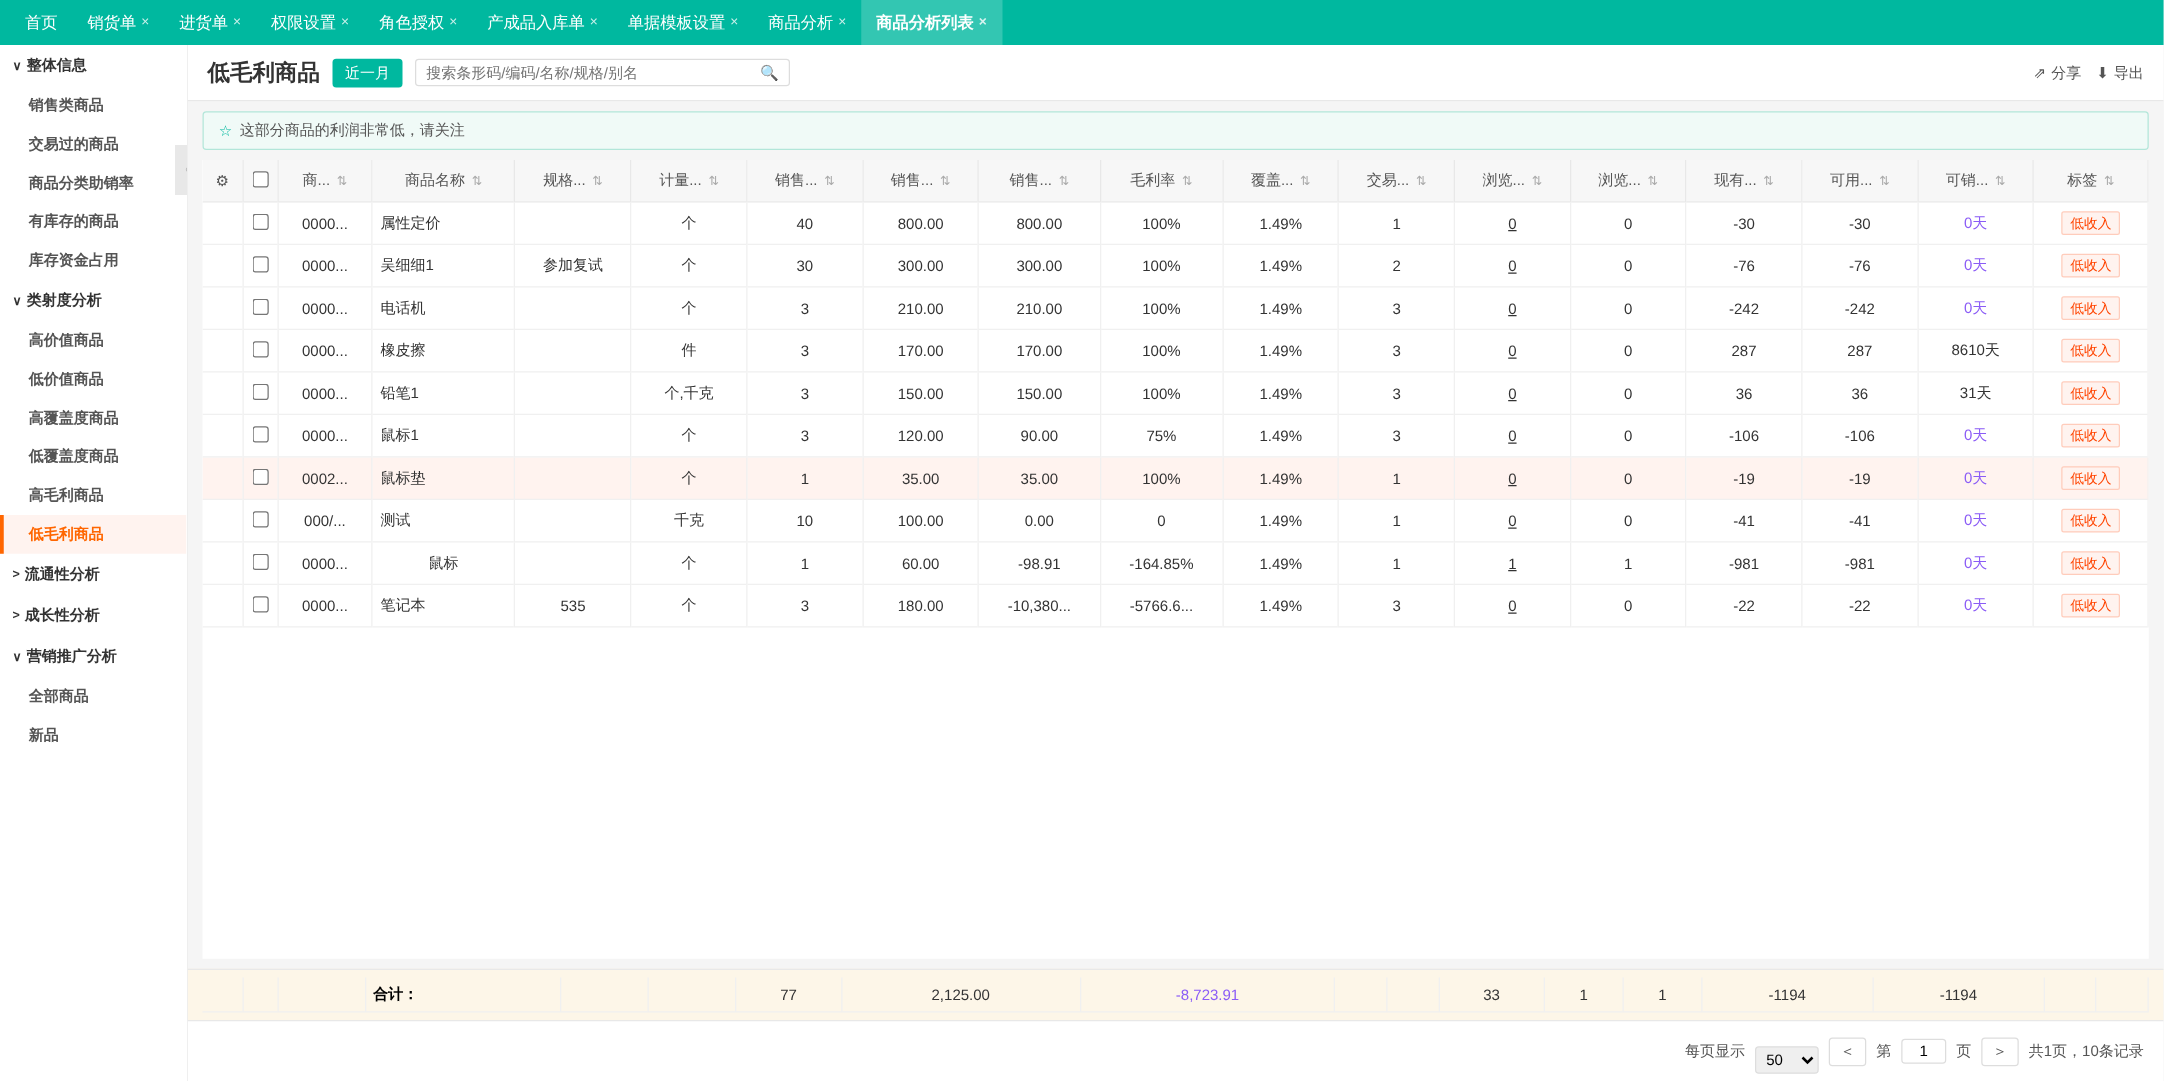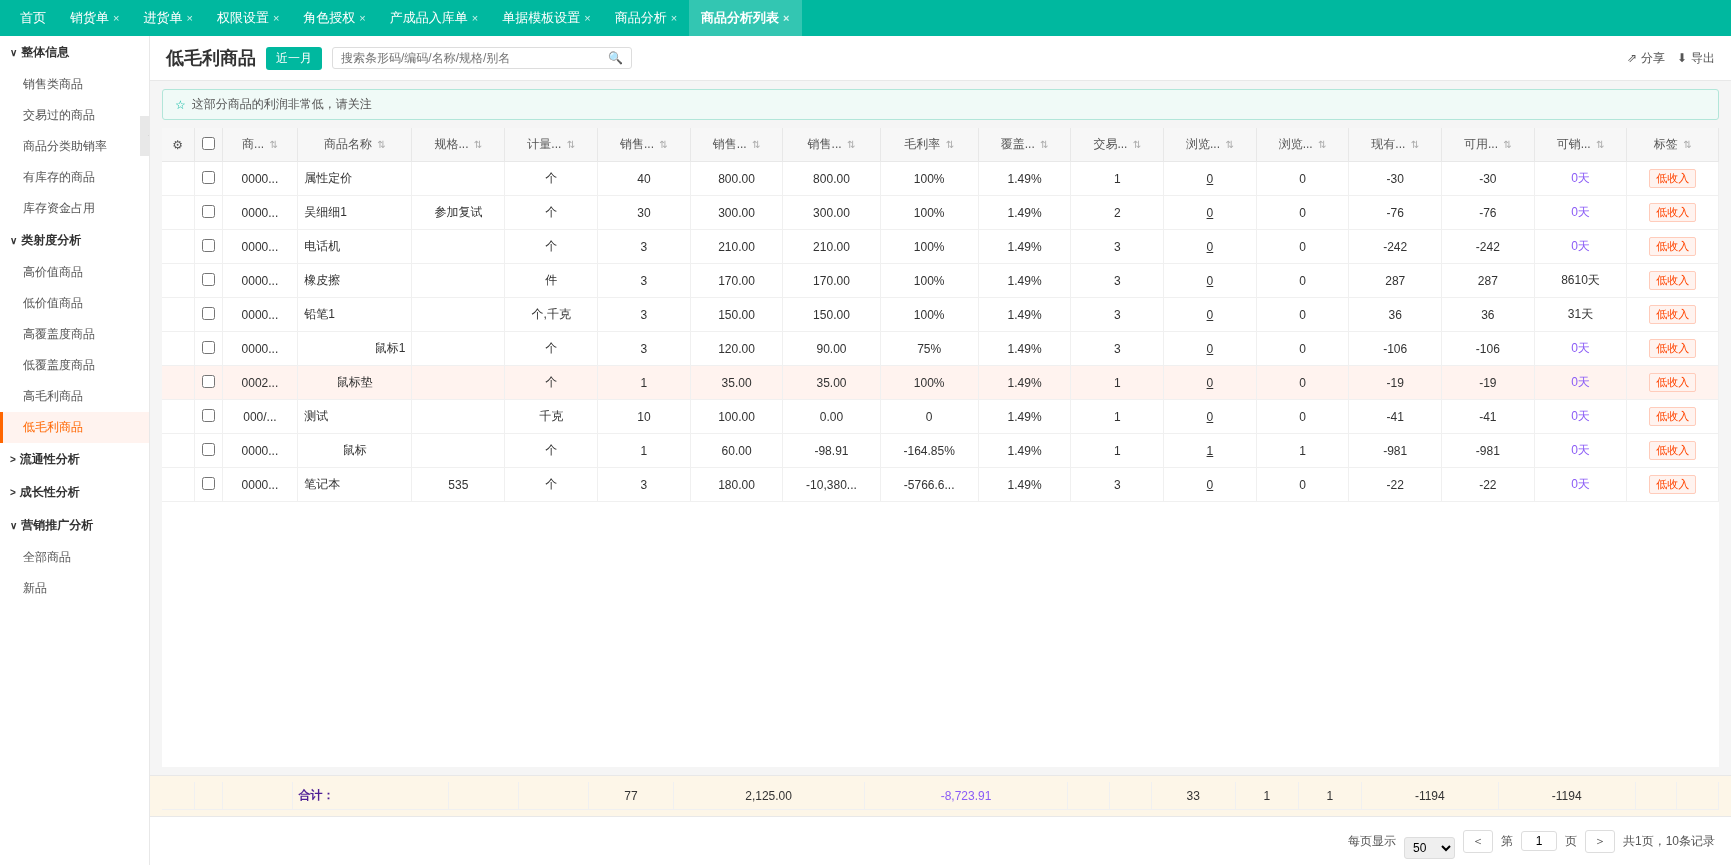--- a/index.html
+++ b/index.html
@@ -46,20 +46,21 @@
       cursor: pointer;
       font-weight: bold;
     }
     .sidebar-group-header .arrow { margin-right: 4px; font-size: 10px; }
     .sidebar-item {
       padding: 7px 10px 7px 20px;
       font-size: 12px;
       color: #555;
       cursor: pointer;
       border-left: 3px solid transparent;
+      font-weight: bold;
     }
     .sidebar-item.active { background: #fff3ef; color: #ff6600; border-left: 3px solid #ff6600; }
     .sidebar-collapse-btn {
       position: absolute;
       left: 140px;
       top: 80px;
       width: 16px;
       height: 40px;
       background: #e8e8e8;
       border-radius: 0 4px 4px 0;
@@ -208,21 +209,21 @@
     .footer-total-table {
       width: 100%;
       border-collapse: collapse;
       font-size: 12px;
     }
     .footer-total-table td {
       padding: 5px 6px;
       text-align: center;
       white-space: nowrap;
     }
-    .total-label { text-align: left !important; font-weight: bold; color: #4c1d95; }
+    .total-label { text-align: left !important; font-weight: bold; color: #000000; }
 
     
     .pagination-bar {
       background: #fff;
       border-top: 1px solid #e8e8e8;
       padding: 6px 16px;
       display: flex;
       align-items: center;
       justify-content: flex-end;
       gap: 8px;
@@ -452,41 +453,41 @@
       <td>0</td>
       <td>36</td>
       <td>36</td>
       <td class="">31天</td>
       <td><span class="tag-badge tag-low-income">低收入</span></td>
     </tr>
             <tr>
       <td></td>
       <td class="checkbox-cell"><input type="checkbox" style=""></td>
       <td>0000...</td>
-      <td style="text-align:right;">鼠标1</td>
+      <td style="text-align:left;">鼠标1</td>
       <td></td>
       <td>个</td>
       <td>3</td>
       <td>120.00</td>
       <td>90.00</td>
       <td>75%</td>
       <td>1.49%</td>
       <td>3</td>
       <td><span class="underline">0</span></td>
       <td>0</td>
       <td>-106</td>
       <td>-106</td>
       <td class="text-red">0天</td>
       <td><span class="tag-badge tag-low-income">低收入</span></td>
     </tr>
             <tr class="highlighted">
       <td></td>
       <td class="checkbox-cell"><input type="checkbox" style=""></td>
       <td>0002...</td>
-      <td style="text-align:center;">鼠标垫</td>
+      <td style="text-align:left;">鼠标垫</td>
       <td></td>
       <td>个</td>
       <td>1</td>
       <td>35.00</td>
       <td>35.00</td>
       <td>100%</td>
       <td>1.49%</td>
       <td>1</td>
       <td><span class="underline">0</span></td>
       <td>0</td>

